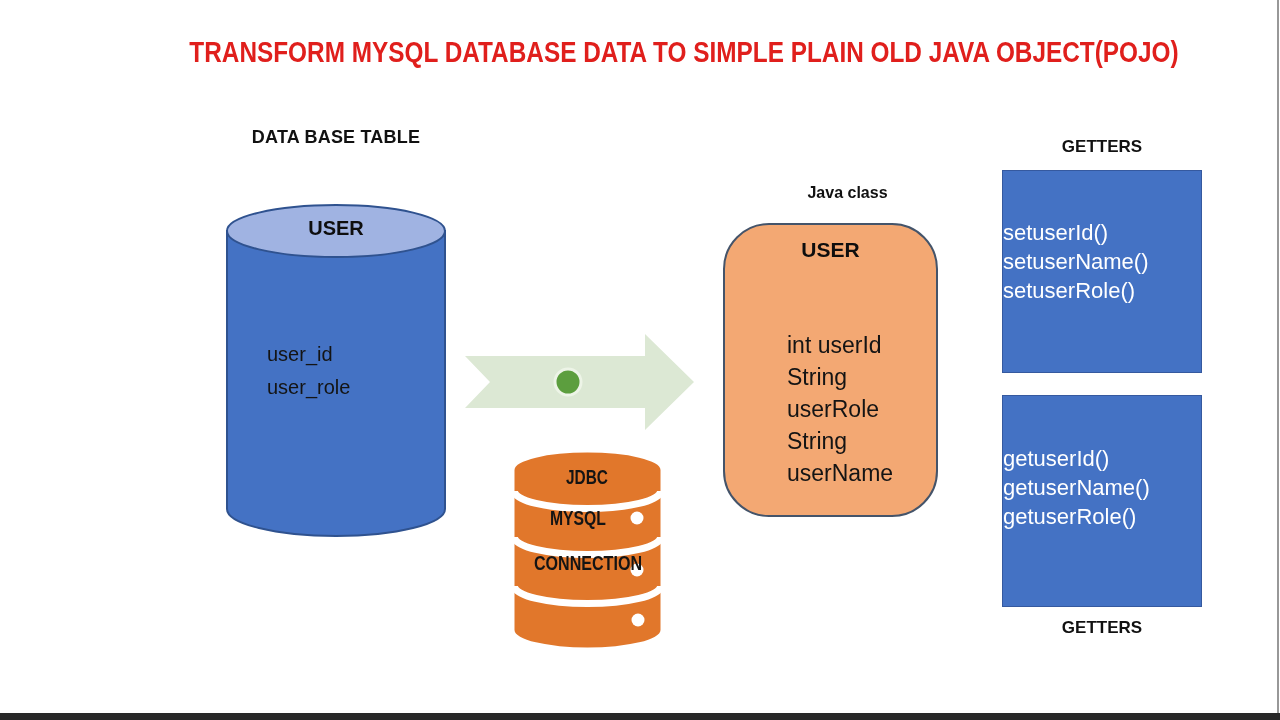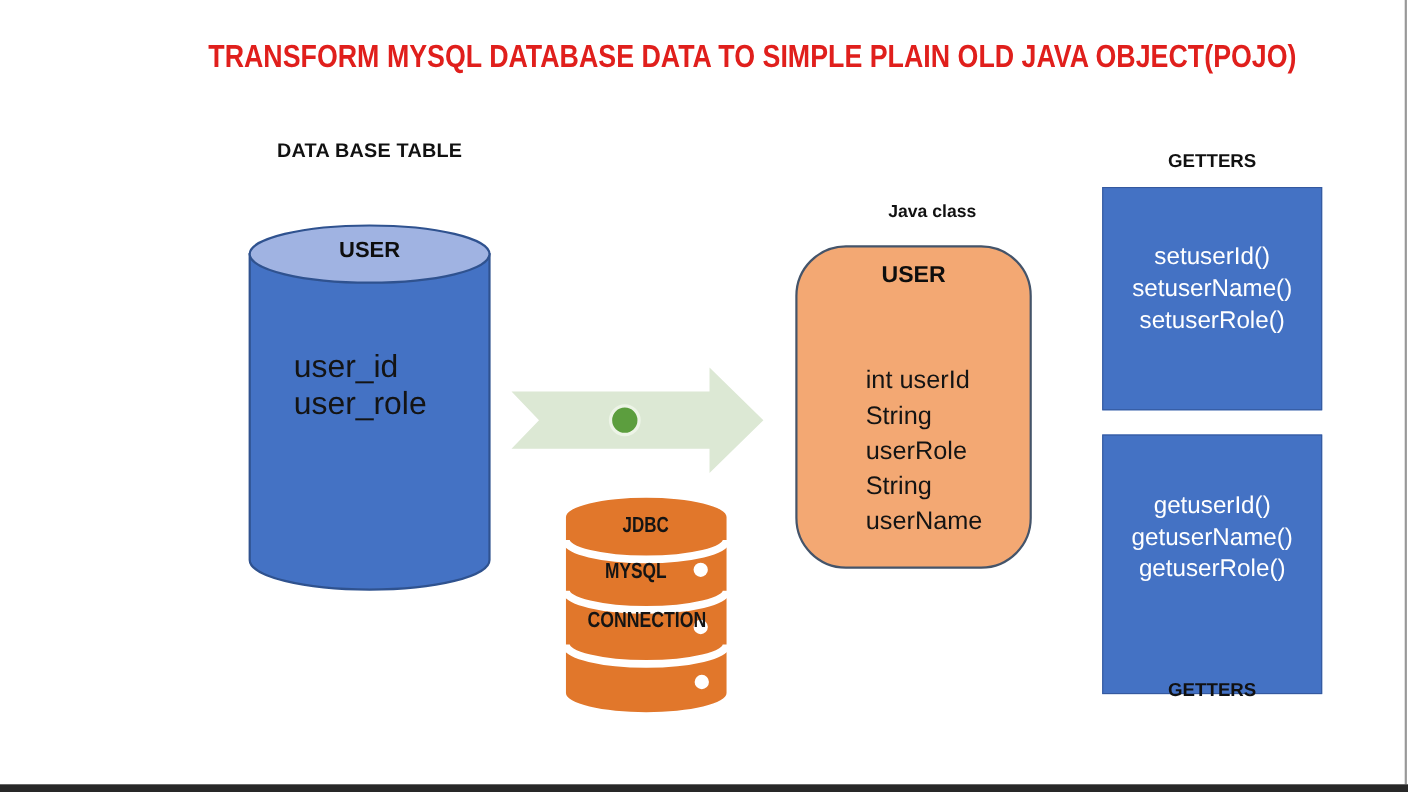--- a/index.html
+++ b/index.html
@@ -33,22 +33,22 @@
   .lbl-setters { left:1002px; width:200px; top:137px; font-size:17px; }
   .lbl-getters { left:1002px; width:200px; top:618px; font-size:17px; }
 
   
   .cyl-svg { position:absolute; left:225px; top:203px; }
   .cyl-title {
     position:absolute; left:225px; width:222px; top:217px;
     text-align:center; font-weight:700; font-size:20px; color:#0e0e0e;
   }
   .cyl-cols {
-    position:absolute; left:267px; top:318px;
-    font-size:29px; line-height:33px; color:#141414;
+    position:absolute; left:267px; top:338px;
+    font-size:20px; line-height:33px; color:#141414;
   }
 
   
   .arrow-svg { position:absolute; left:463px; top:331px; }
 
   
   .dbicon-svg { position:absolute; left:512px; top:450px; }
   .dbicon-svg text {
     font-family:"Liberation Sans", sans-serif;
     font-weight:700; fill:#141414;
@@ -69,25 +69,24 @@
     position:absolute; left:22px; top:104px;
     font-size:23px; line-height:32px; color:#141414;margin-left:40px;
   }
 
   
   .blue-box {
     position:absolute; left:1002px; width:200px;
     background:#4472c4;
     border:1px solid #35599f;
     color:#ffffff;
-    text-align:center;
     font-size:22px; line-height:29px;
   }
   .setters-box { top:170px; height:203px; padding-top:47px; }
-  .getters-box { top:395px; height:236px; padding-top:48px; }
+  .getters-box { top:395px; height:212px; padding-top:48px; }
 
   
   .bottom-bar {
     position:absolute; left:0; right:0; bottom:0; height:7px;
     background:#282828;
   }
   .right-edge {
     position:absolute; top:0; right:1px; width:2px; height:713px;
     background:#989898;
   }

